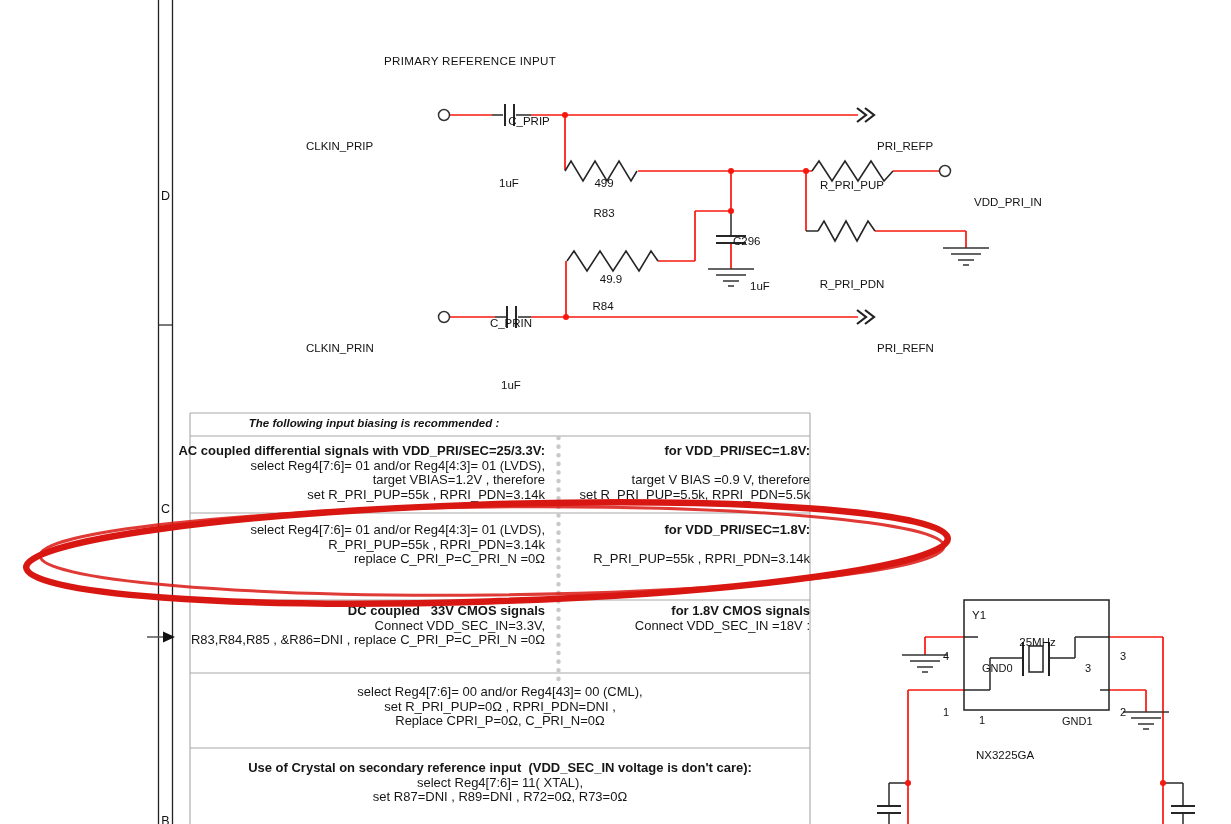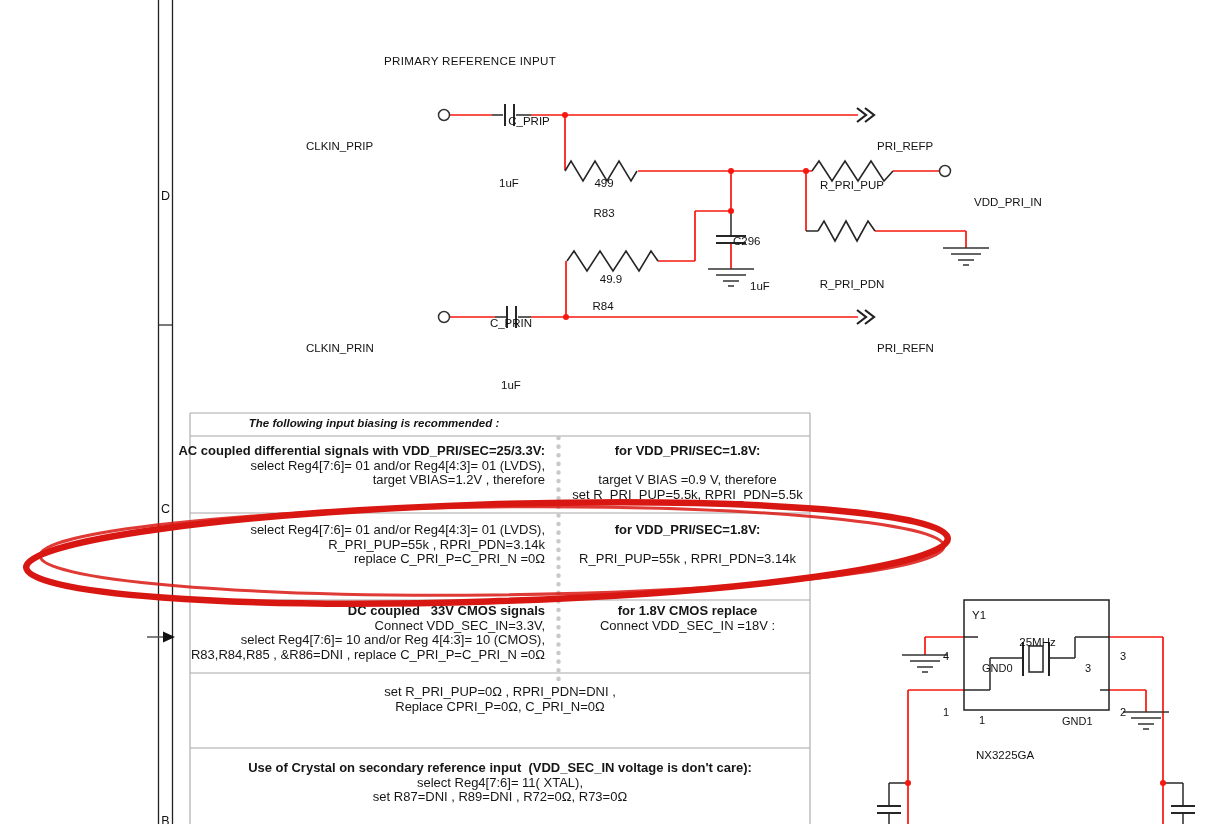--- a/index.html
+++ b/index.html
@@ -12,21 +12,21 @@
   .small{font-size:11px;}
   #sheet-title{position:absolute;left:352px;top:22px;width:236px;text-align:center;
                font-size:11.6px;letter-spacing:.3px;color:#131313;}
   .zone{position:absolute;left:157px;width:17px;text-align:center;font-size:12.5px;color:#111;}
   
   #btable{position:absolute;left:190px;top:413px;width:620px;height:527px;z-index:3;}
   .trow{position:absolute;}
   .tl{min-height:14.6px;line-height:14.6px;font-size:13px;white-space:pre;color:#161616;}
   .b{font-weight:700;}
   .lcol{position:absolute;left:-38px;width:393px;text-align:right;}
-  .rcol{position:absolute;left:375px;width:245px;text-align:center;}
+  .rcol{position:absolute;left:375px;width:245px;text-align:right;}
   .ccol{position:absolute;left:0;width:620px;text-align:center;}
   #thead{position:absolute;left:0;top:4px;width:368px;text-align:center;
          font-size:11.5px;font-weight:700;font-style:italic;color:#131313;}
   .anno{z-index:6;pointer-events:none;}
   .glayer{z-index:1;}
   .tlayer{z-index:2;margin-top:32px;}
 </style>
 </head>
 <body>
 
@@ -145,20 +145,21 @@
   </div>
 
   <div id="btable">
     <div id="thead">The following input biasing is recommended :</div>
 
     <div class="trow" style="top:31px;left:0;width:620px">
       <div class="lcol">
         <div class="tl b">AC coupled differential signals with VDD_PRI/SEC=25/3.3V:</div>
         <div class="tl">select Reg4[7:6]= 01 and/or Reg4[4:3]= 01 (LVDS),</div>
         <div class="tl">target VBIAS=1.2V , therefore</div>
+        <div class="tl">set R_PRI_PUP=55k , RPRI_PDN=3.14k</div>
       </div>
       <div class="rcol">
         <div class="tl b">for VDD_PRI/SEC=1.8V:</div>
         <div class="tl"></div>
         <div class="tl">target V BIAS =0.9 V, therefore</div>
         <div class="tl">set R_PRI_PUP=5.5k, RPRI_PDN=5.5k</div>
       </div>
     </div>
 
     <div class="trow" style="top:110px;left:0;width:620px">
@@ -171,31 +172,31 @@
         <div class="tl b">for VDD_PRI/SEC=1.8V:</div>
         <div class="tl"></div>
         <div class="tl">R_PRI_PUP=55k , RPRI_PDN=3.14k</div>
       </div>
     </div>
 
     <div class="trow" style="top:191px;left:0;width:620px">
       <div class="lcol">
         <div class="tl b">DC coupled   33V CMOS signals</div>
         <div class="tl">Connect VDD_SEC_IN=3.3V,</div>
-        <div class="tl">select Reg4[7:6]= 10 and/or Reg 4[4:3]= 10 (CMOS),</div>
         <div class="tl">R83,R84,R85 , &amp;R86=DNI , replace C_PRI_P=C_PRI_N =0Ω</div>
       </div>
       <div class="rcol">
-        <div class="tl b">for 1.8V CMOS replace</div>
+        <div class="tl b">for 1.8V CMOS signals</div>
         <div class="tl">Connect VDD_SEC_IN =18V :</div>
       </div>
     </div>
 
     <div class="trow" style="top:272px;left:0;width:620px">
       <div class="ccol">
+        <div class="tl">select Reg4[7:6]= 00 and/or Reg4[43]= 00 (CML),</div>
         <div class="tl">set R_PRI_PUP=0Ω , RPRI_PDN=DNI ,</div>
         <div class="tl">Replace CPRI_P=0Ω, C_PRI_N=0Ω</div>
       </div>
     </div>
 
     <div class="trow" style="top:348px;left:0;width:620px">
       <div class="ccol">
         <div class="tl b">Use of Crystal on secondary reference input  (VDD_SEC_IN voltage is don't care):</div>
         <div class="tl">select Reg4[7:6]= 11( XTAL),</div>
         <div class="tl">set R87=DNI , R89=DNI , R72=0Ω, R73=0Ω</div>

